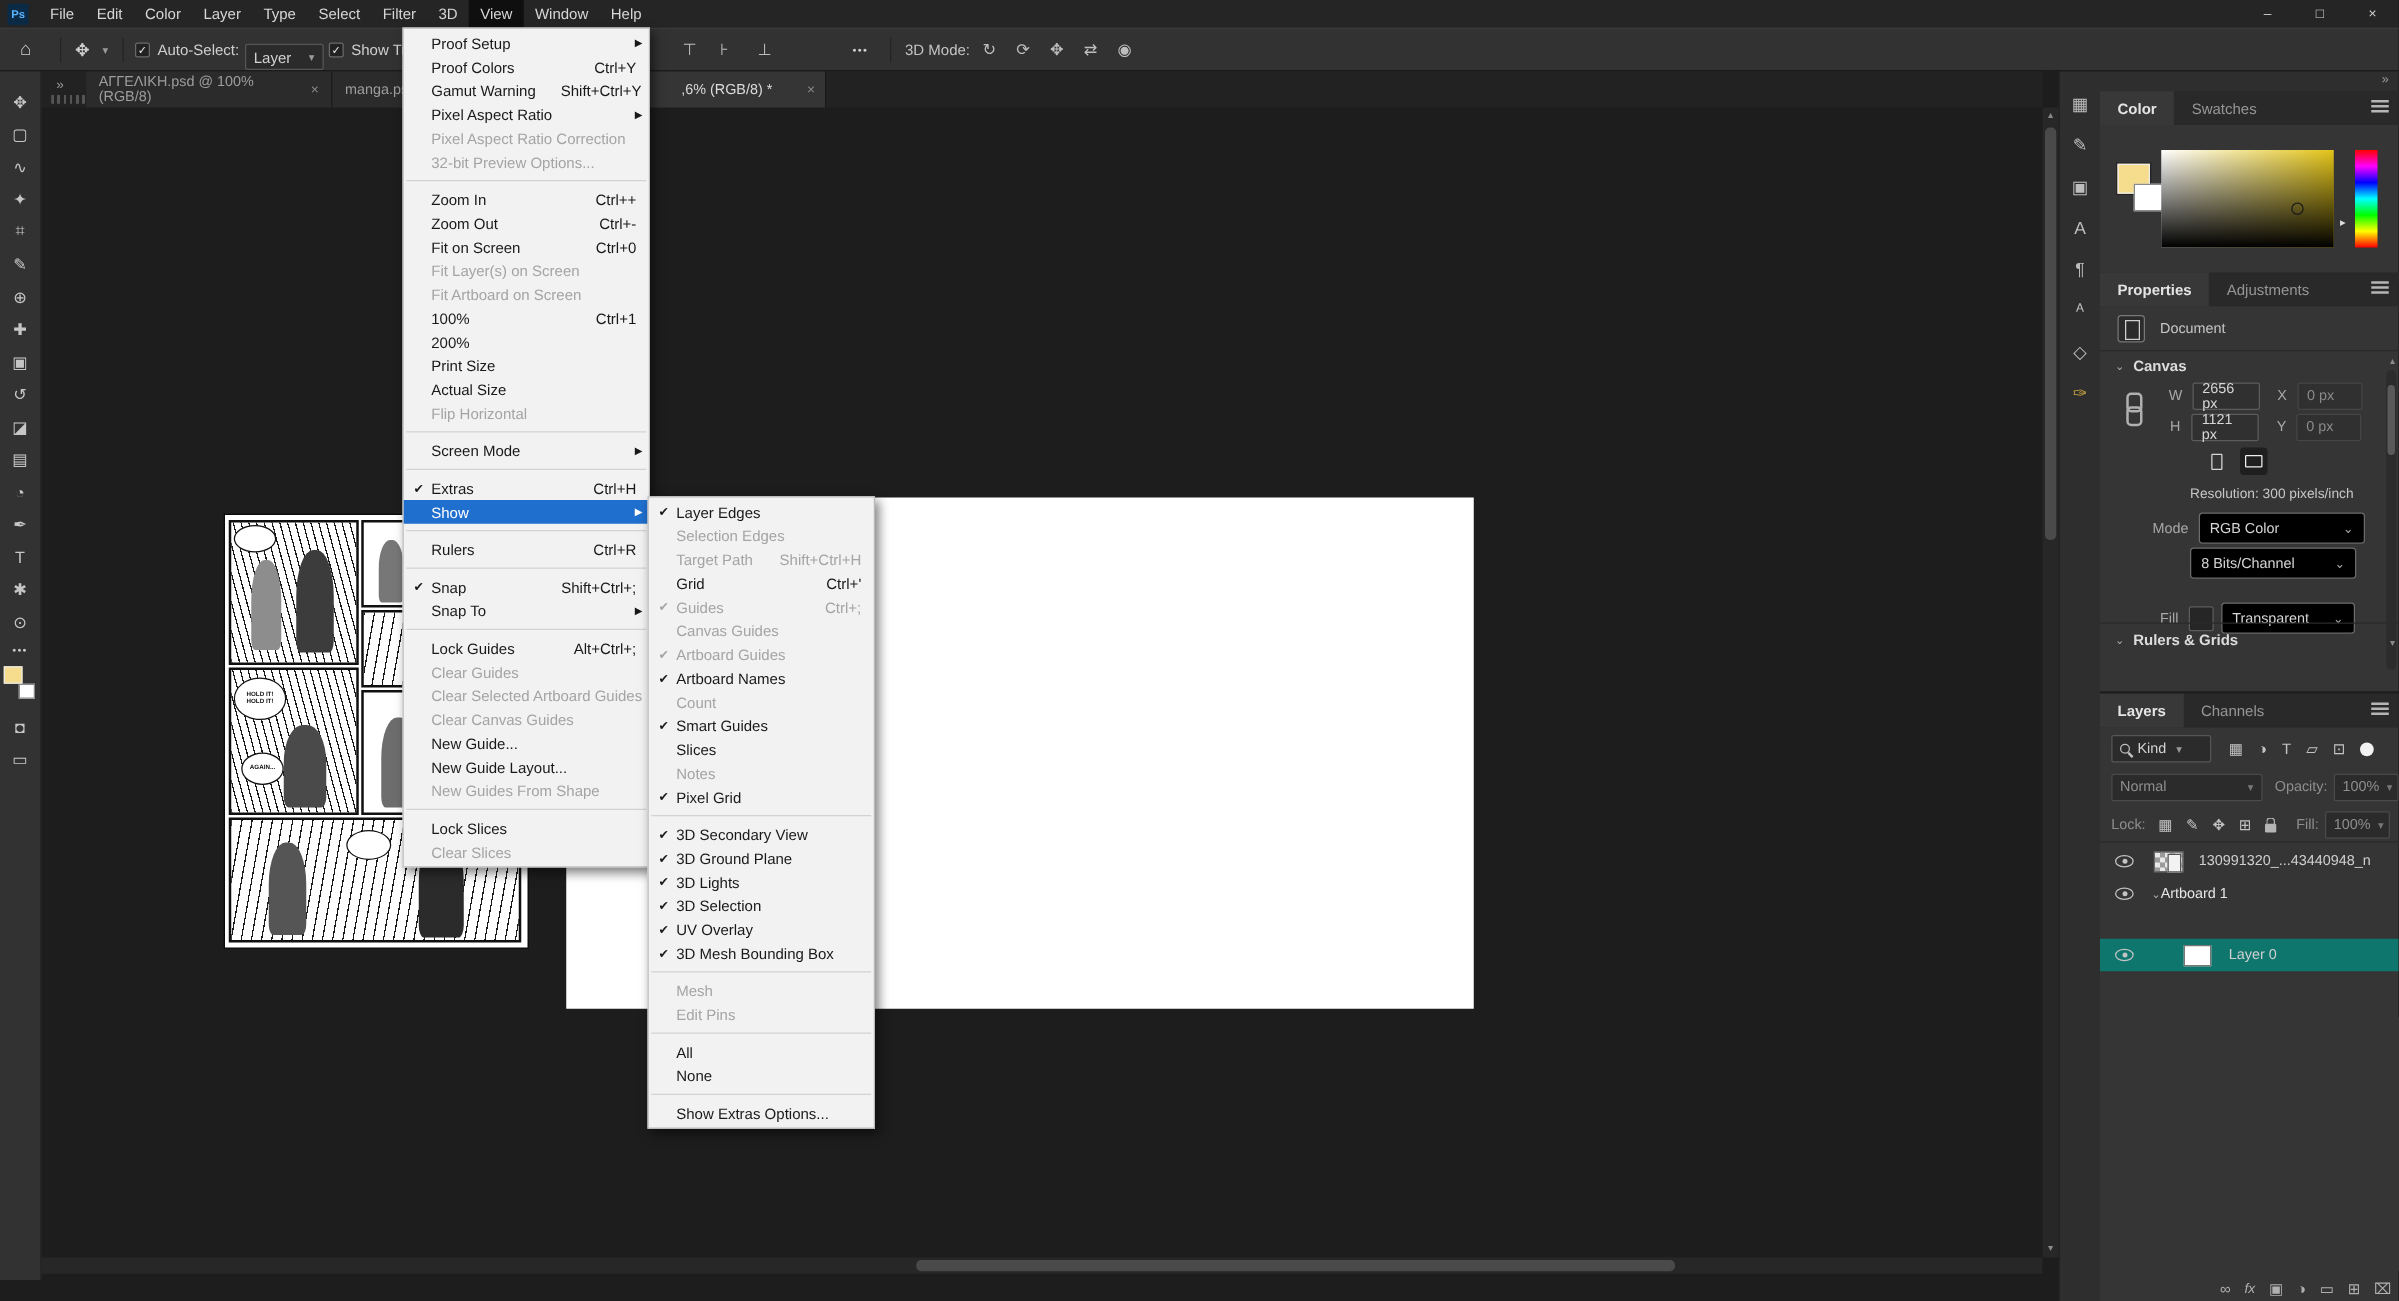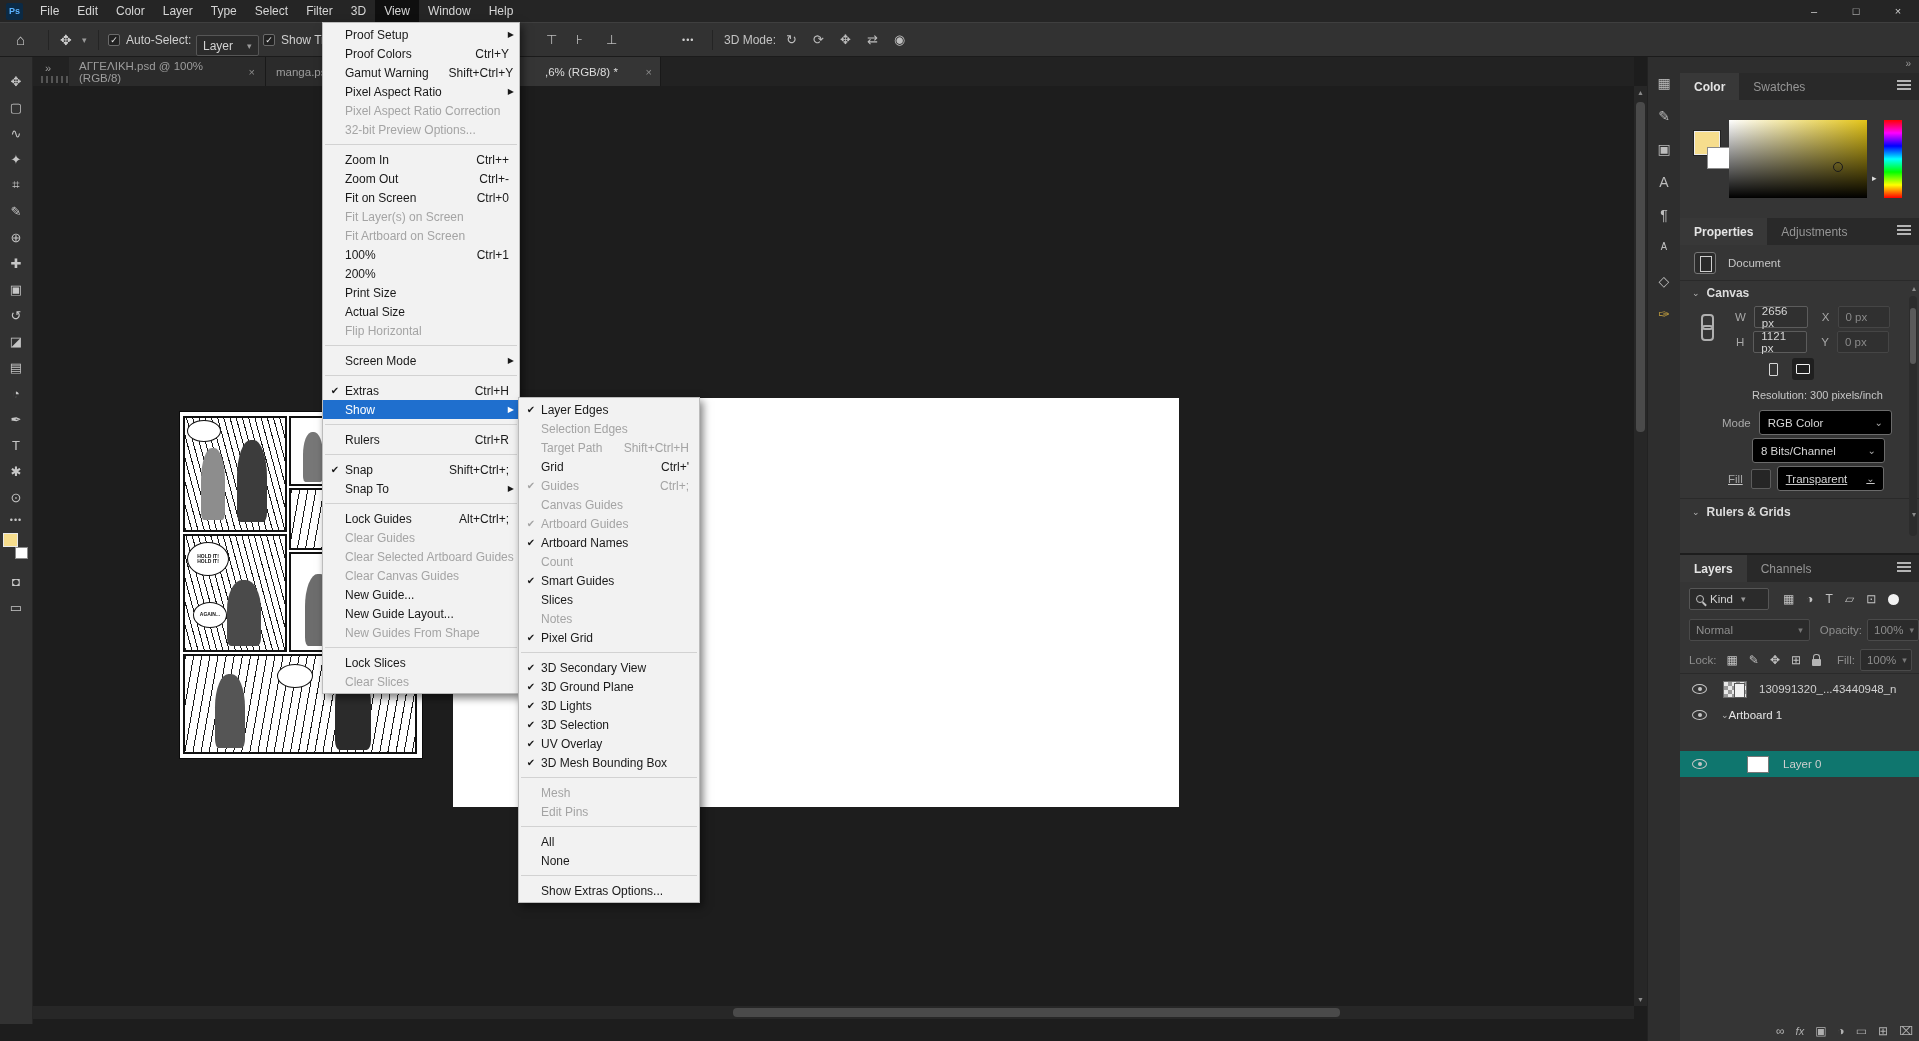--- a/index.html
+++ b/index.html
@@ -390,21 +390,21 @@
           <span>RGB Color</span>
           <span class="chev">⌄</span>
         </span>
       </div>
       <div class="prow" style="top:220px;">
         <span class="select" style="width:133px;margin-left:72px;">
           <span>8 Bits/Channel</span>
           <span class="chev">⌄</span>
         </span>
       </div>
-      <div class="prow" style="top:248px;text-decoration:underline;">
+      <div class="prow" style="top:264px;">
         <span style="margin-left:48px;color:#a8a8a8;">Fill</span>
         <span class="field" style="width:20px;height:20px;padding:0;margin-left:8px;background:#262626;"></span>
         <span class="select" style="width:107px;margin-left:6px;">
           <span>Transparent</span>
           <span class="chev">⌄</span>
         </span>
       </div>
       <div class="pdivider" style="top:280px;"></div>
       <div class="prow" style="top:287px;">
         <span class="sect-chev">⌄</span>

